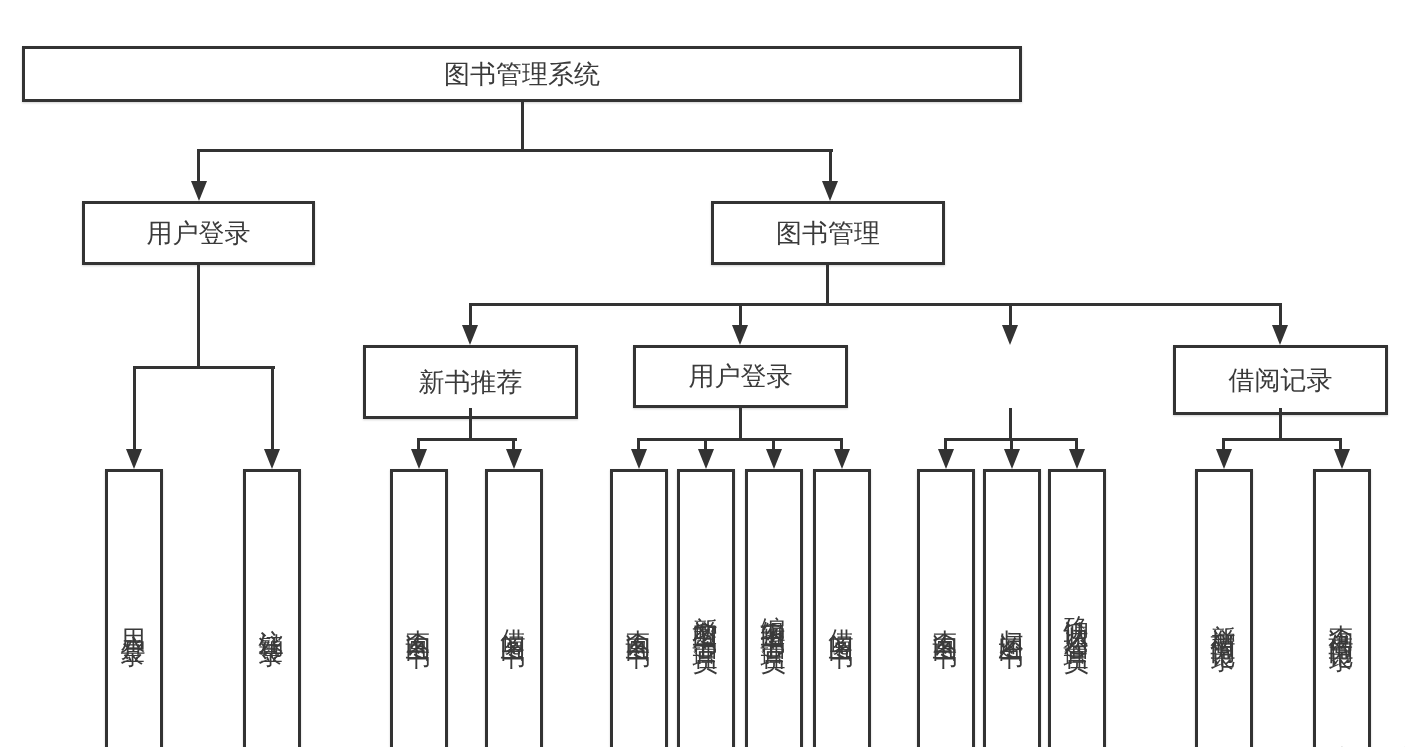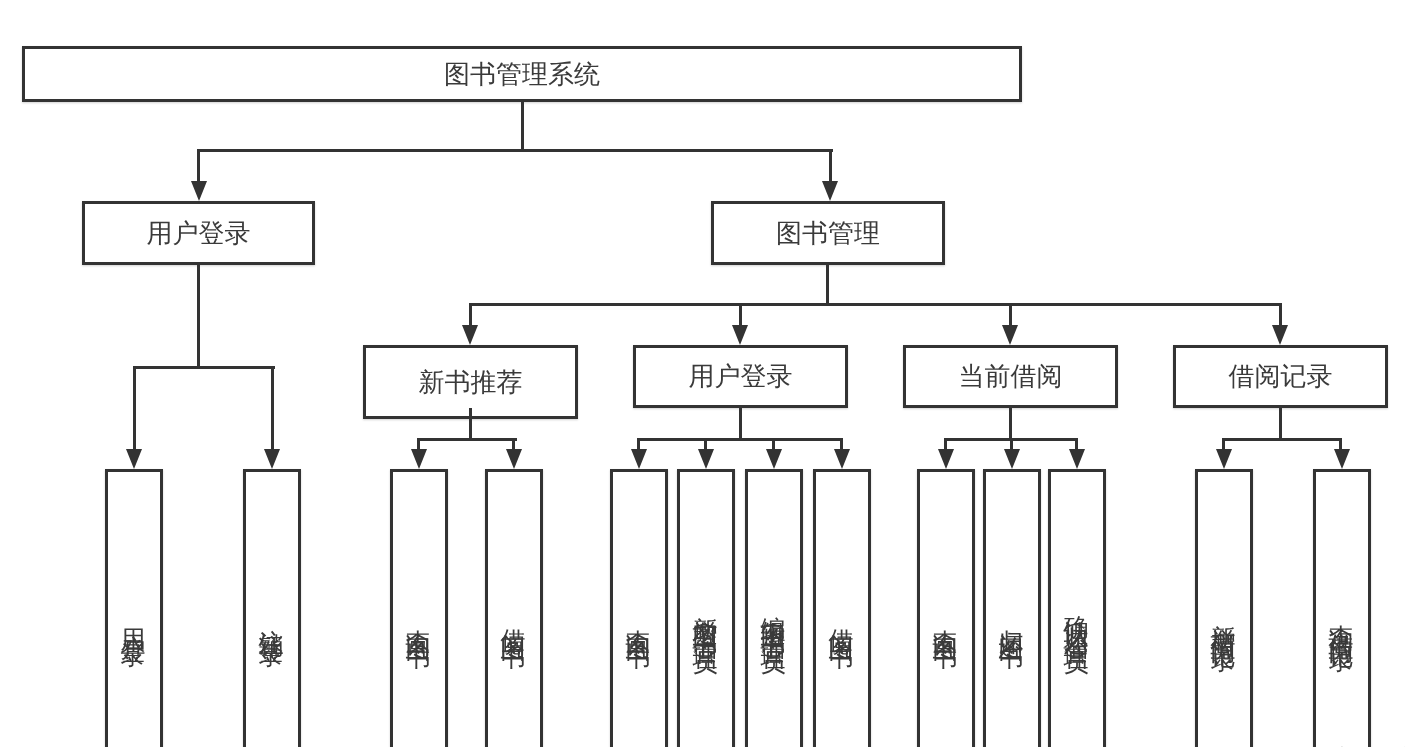--- a/index.html
+++ b/index.html
@@ -78,22 +78,21 @@
   <div class="arrow" style="left:462px;top:293px;"></div>
   <div class="vline" style="left:739px;top:271px;width:3px;height:26px;"></div>
   <div class="arrow" style="left:732px;top:293px;"></div>
   <div class="vline" style="left:1009px;top:271px;width:3px;height:26px;"></div>
   <div class="arrow" style="left:1002px;top:293px;"></div>
   <div class="vline" style="left:1279px;top:271px;width:3px;height:26px;"></div>
   <div class="arrow" style="left:1272px;top:293px;"></div>
 
   <div class="node" style="left:363px;top:313px;width:215px;height:74px;">新书推荐</div>
   <div class="node" style="left:633px;top:313px;width:215px;height:63px;">用户登录</div>
-  <div class="node" style="left:903px;top:313px;width:215px;height:63px;">当前借阅</div>
-  <div class="node" style="left:1173px;top:313px;width:215px;height:63px;">借阅记录</div>
+  <div class="node" style="left:1173px;top:313px;width:215px;height:70px;">借阅记录</div>
 
   <div class="vline" style="left:469px;top:376px;width:3px;height:33px;"></div>
   <div class="hline" style="left:417px;top:406px;width:100px;height:3px;"></div>
   <div class="vline" style="left:417px;top:406px;width:3px;height:15px;"></div>
   <div class="arrow" style="left:411px;top:417px;"></div>
   <div class="vline" style="left:512px;top:406px;width:3px;height:15px;"></div>
   <div class="arrow" style="left:506px;top:417px;"></div>
 
   <div class="vline" style="left:739px;top:376px;width:3px;height:33px;"></div>
   <div class="hline" style="left:637px;top:406px;width:206px;height:3px;"></div>

